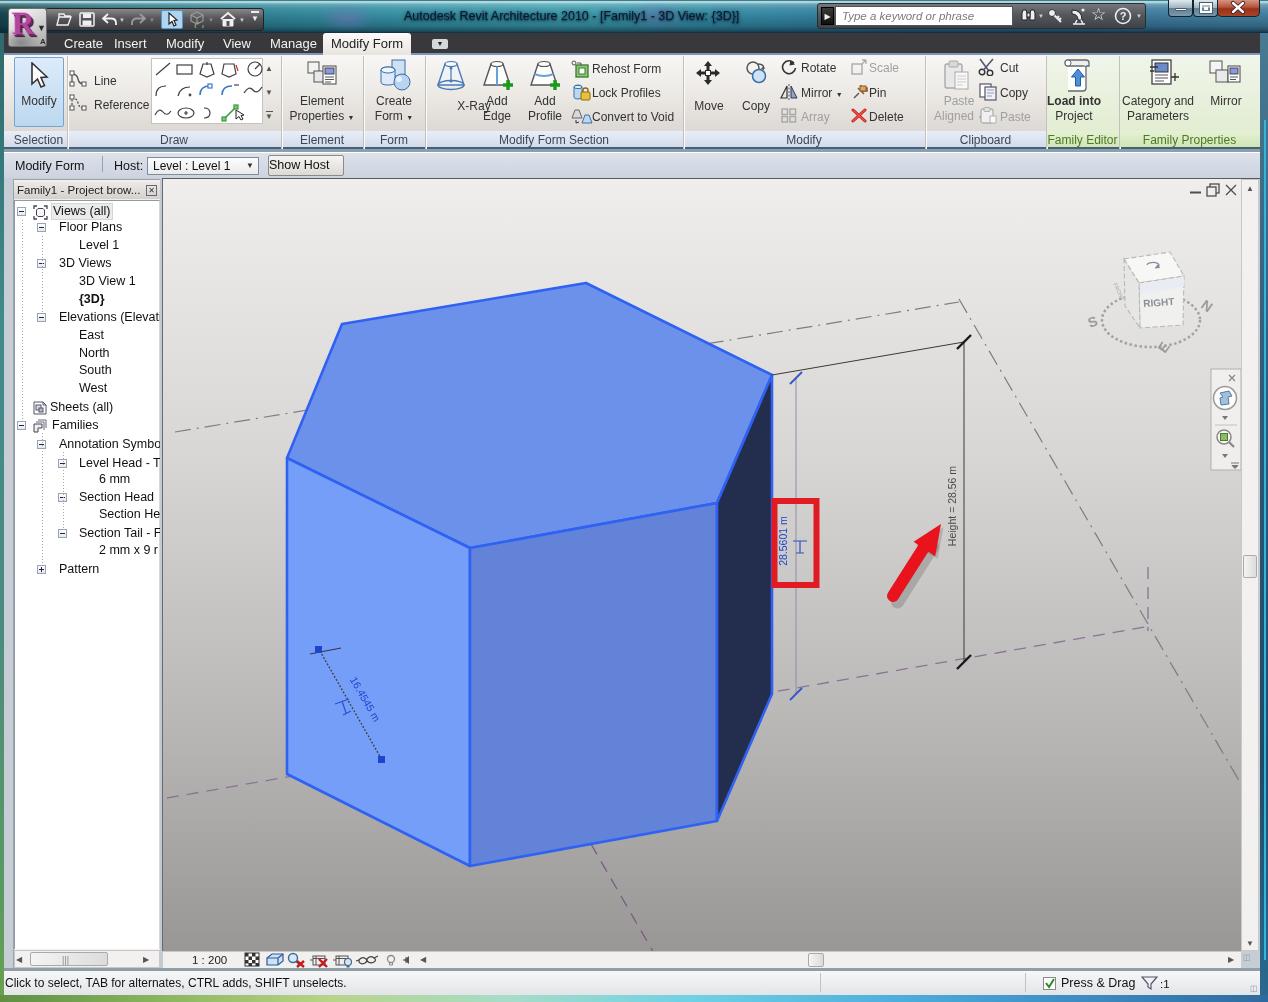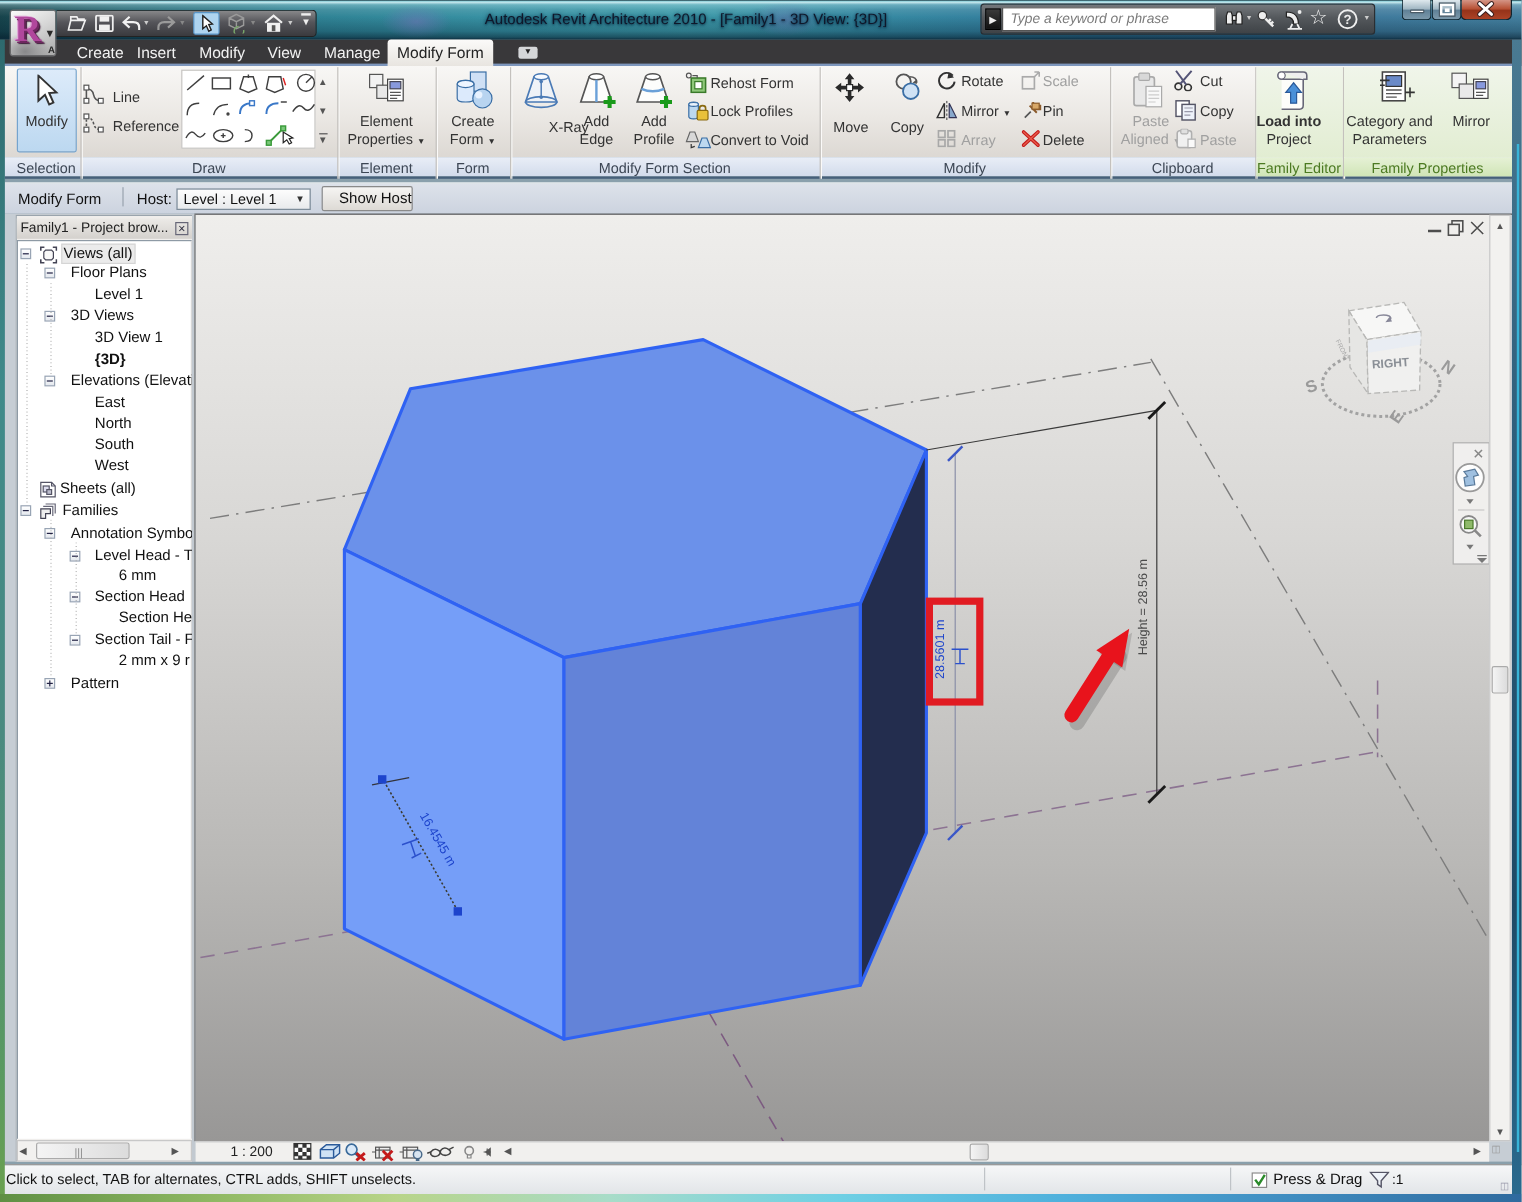--- a/index.html
+++ b/index.html
@@ -47,21 +47,21 @@
 .plabel { top:133px; font-size:12px; color:#3c4654; text-align:center; }
 .psep { top:56px; width:1px; height:93px; background:#c4c1bd; box-shadow:1px 0 0 #fbfaf9; }
 .greenbg { background:linear-gradient(#f0f5ea,#e2edd2); }
 .glabel { color:#4c7a22; }
 .ribtxt { font-size:12px; color:#333; text-align:center; white-space:nowrap; }
 .gray { color:#a0a0a0 !important; }
 #modifybtn { left:14px; top:57px; width:50px; height:70px; background:linear-gradient(#ddebfa,#bcd8f0); border:1px solid #74a4cf; border-radius:2px; }
 
 #optbar { left:4px; top:152px; width:1260px; height:26px; background:linear-gradient(#dde2ea,#ccd3df); border-top:1px solid #fff; }
 #combo { left:147px; top:157px; width:112px; height:18px; background:linear-gradient(#fdfdfd,#e8eaec); border:1px solid #7e8d9a; font-size:12px; line-height:16px; padding-left:5px; color:#111; }
-#showhost { left:268px; top:155px; width:76px; height:21px; background:linear-gradient(#f6f5f3,#dddad5); border:1px solid #8a8a8a; border-radius:2px; font-size:12.5px; text-align:right; line-height:19px; color:#111; }
+#showhost { left:268px; top:155px; width:76px; height:21px; background:linear-gradient(#f6f5f3,#dddad5); border:1px solid #8a8a8a; border-radius:2px; font-size:12.5px; text-align:left; line-height:19px; color:#111; }
 
 #mainbg { left:4px; top:178px; width:1260px; height:790px; background:#c6cdd4; }
 #mdiline { left:162px; top:178px; width:1098px; height:1px; background:#5a5a5a; }
 
 #browser { left:13px; top:179px; width:148px; height:789px; background:#f0eeec; border:1px solid #9aa4ad; }
 #btitle { left:14px; top:182px; width:146px; height:17px; background:linear-gradient(#eceae7,#d4d1cd); font-size:11.5px; color:#222; line-height:17px; padding-left:3px; }
 #btree { left:14px; top:200px; width:146px; height:749px; background:#fff; border:1px solid #8e9aa5; border-right-color:#d8d8d8; border-bottom:none; overflow:hidden; }
 .trow { position:absolute; font-size:12.5px; color:#111; white-space:nowrap; }
 .texp { position:absolute; width:9px; height:9px; background:linear-gradient(#fff,#e4e8ee); border:1px solid #98a4b4; }
 .texp:after { content:""; position:absolute; left:1px; top:3px; width:5px; height:1px; background:#224; }

